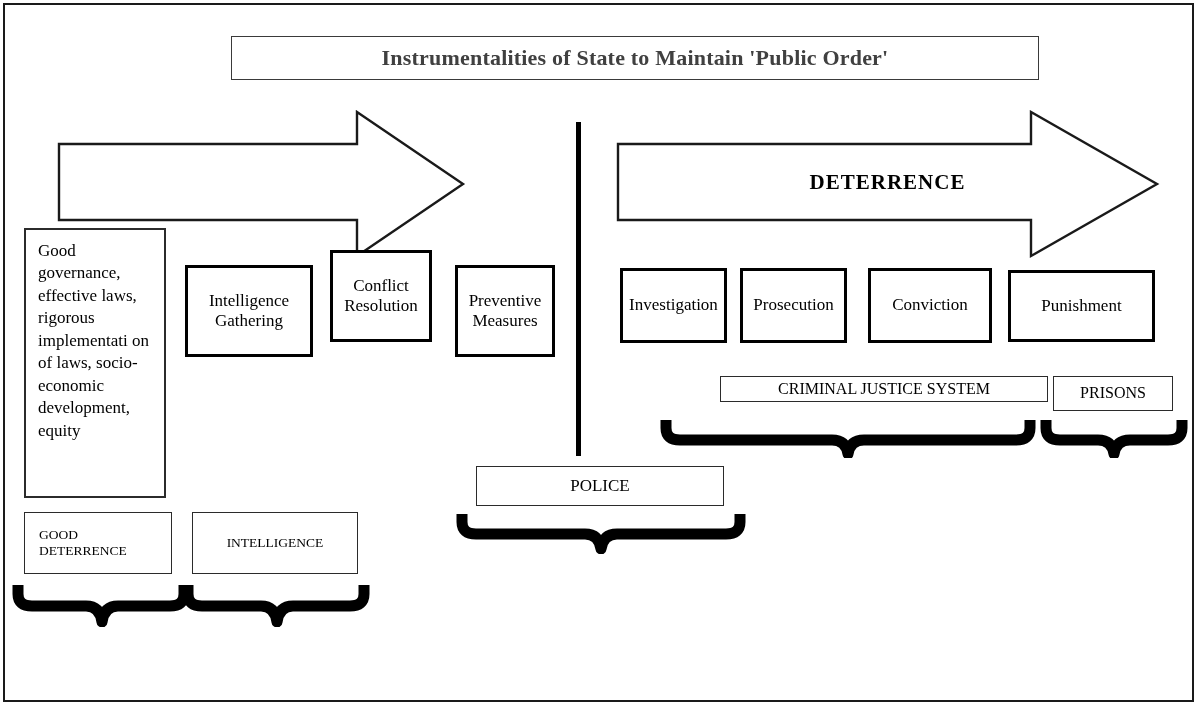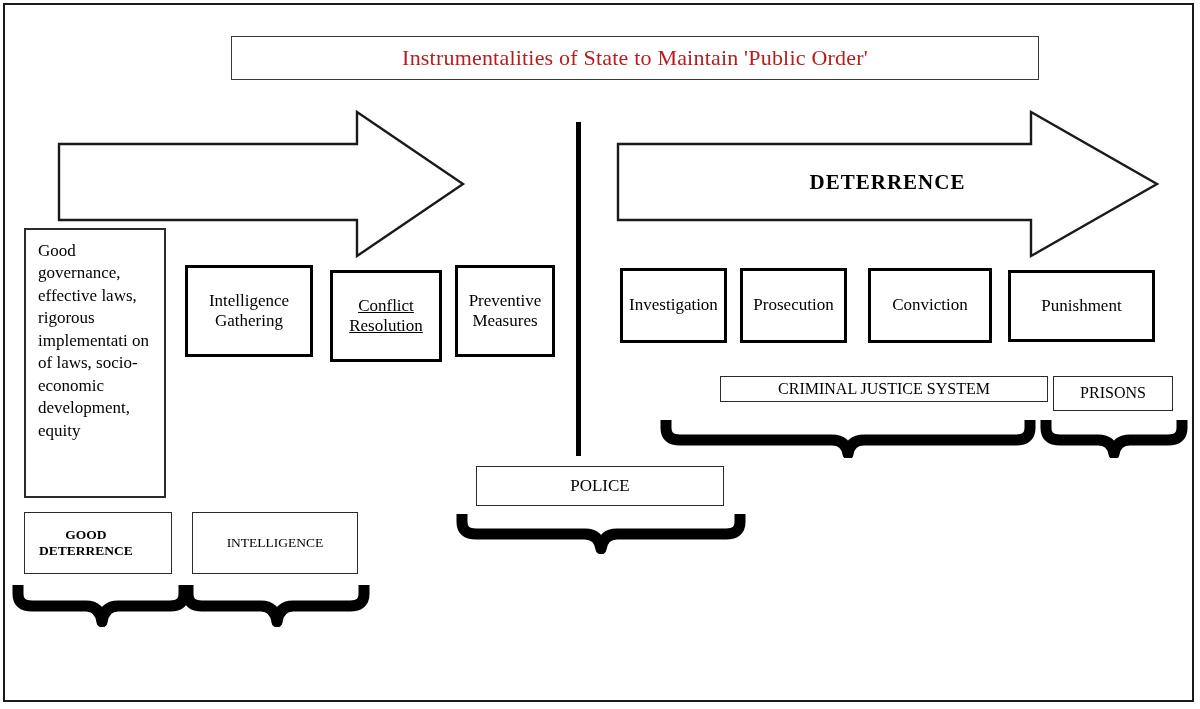--- a/index.html
+++ b/index.html
@@ -33,22 +33,22 @@
     width: 808px;
     height: 44px;
     border: 1px solid #3a3a3a;
     box-sizing: border-box;
     display: flex;
     align-items: center;
     justify-content: center;
   }
   .title-text {
     font-size: 22px;
-    font-weight: normal;
-    color: #b91c1c;
+    font-weight: bold;
+    color: #404040;
     letter-spacing: 0.2px;
     white-space: nowrap;
   }
 
   
   .arrow {
     position: absolute;
   }
   .arrow svg { display: block; }
   .arrow-label {
@@ -145,21 +145,21 @@
     <div class="paragraph-text">Good governance, effective laws, rigorous implementati on of laws, socio-economic development, equity</div>
   </div>
 
   <div class="box thick" style="left:185px; top:265px; width:128px; height:92px;">
     <div class="box-text fs17">
       <span>Intelligence</span><br>
       <span>Gathering</span>
     </div>
   </div>
 
-  <div class="box thick" style="left:330px; top:270px; width:112px; height:92px;text-decoration:underline;">
+  <div class="box thick" style="left:330px; top:250px; width:102px; height:92px;">
     <div class="box-text fs17">
       <span>Conflict</span><br>
       <span>Resolution</span>
     </div>
   </div>
 
   <div class="box thick" style="left:455px; top:265px; width:100px; height:92px;">
     <div class="box-text fs17">
       <span>Preventive</span><br>
       <span>Measures</span>
@@ -203,21 +203,21 @@
   <div class="box thin" style="left:476px; top:466px; width:248px; height:40px;">
     <div class="box-text fs17">POLICE</div>
   </div>
   <div class="brace" style="left:456px; top:512px; width:290px; height:42px;">
     <svg width="290" height="42" viewBox="0 0 290 42">
       <path d="M6,2 L6,10 Q6,22 20,22 L129,22 Q143,22 145,37 Q147,22 161,22 L270,22 Q284,22 284,10 L284,2" fill="none" stroke="#000000" stroke-width="11" stroke-linecap="butt" stroke-linejoin="round"></path>
     </svg>
   </div>
 
   <div class="box thin left-align" style="left:24px; top:512px; width:148px; height:62px;">
-    <div class="box-text fs13" style="text-align:center;font-weight:bold;">
+    <div class="box-text fs13" style="text-align:left;">
       <span>GOOD</span><br>
       <span>DETERRENCE</span>
     </div>
   </div>
   <div class="brace" style="left:12px; top:583px; width:178px; height:44px;">
     <svg width="178" height="44" viewBox="0 0 178 44">
       <path d="M6,2 L6,11 Q6,23 20,23 L74,23 Q88,23 90,39 Q92,23 106,23 L158,23 Q172,23 172,11 L172,2" fill="none" stroke="#000000" stroke-width="11" stroke-linecap="butt" stroke-linejoin="round"></path>
     </svg>
   </div>
 

